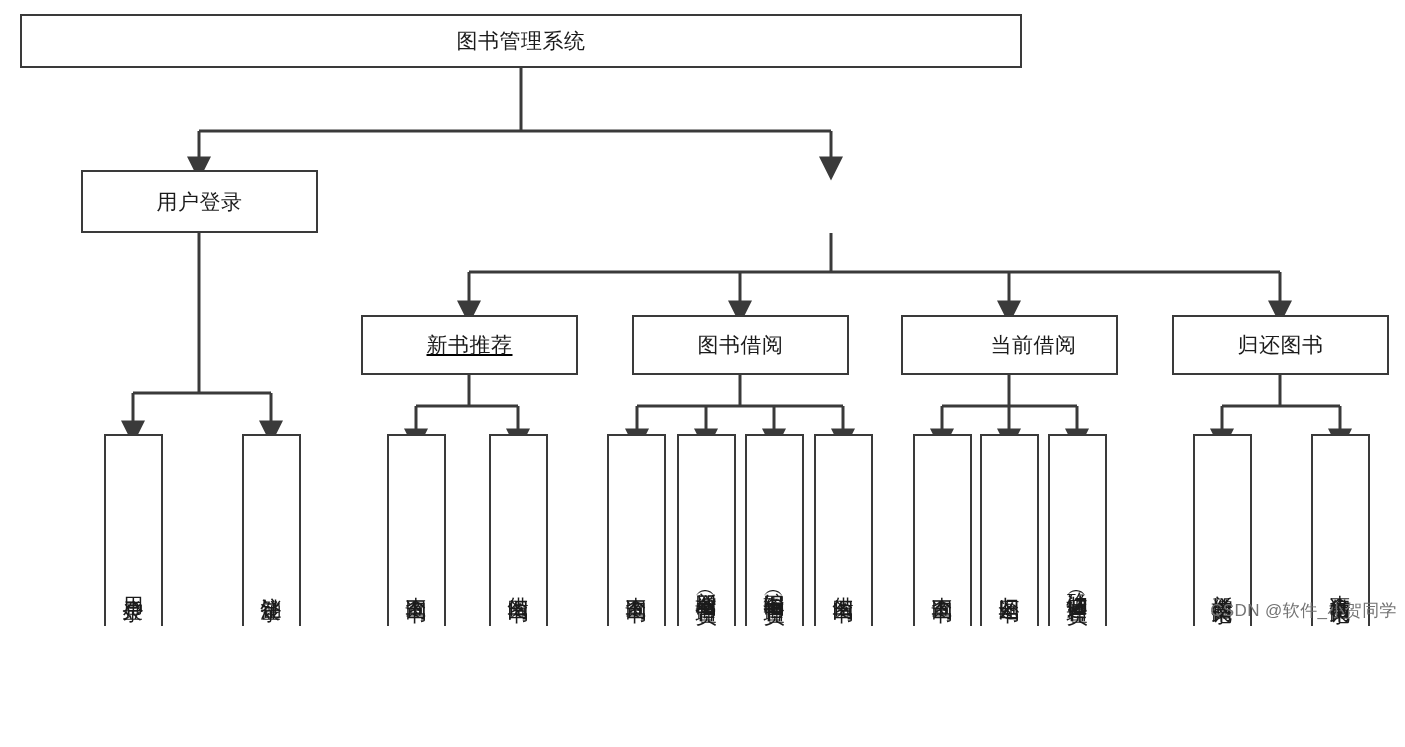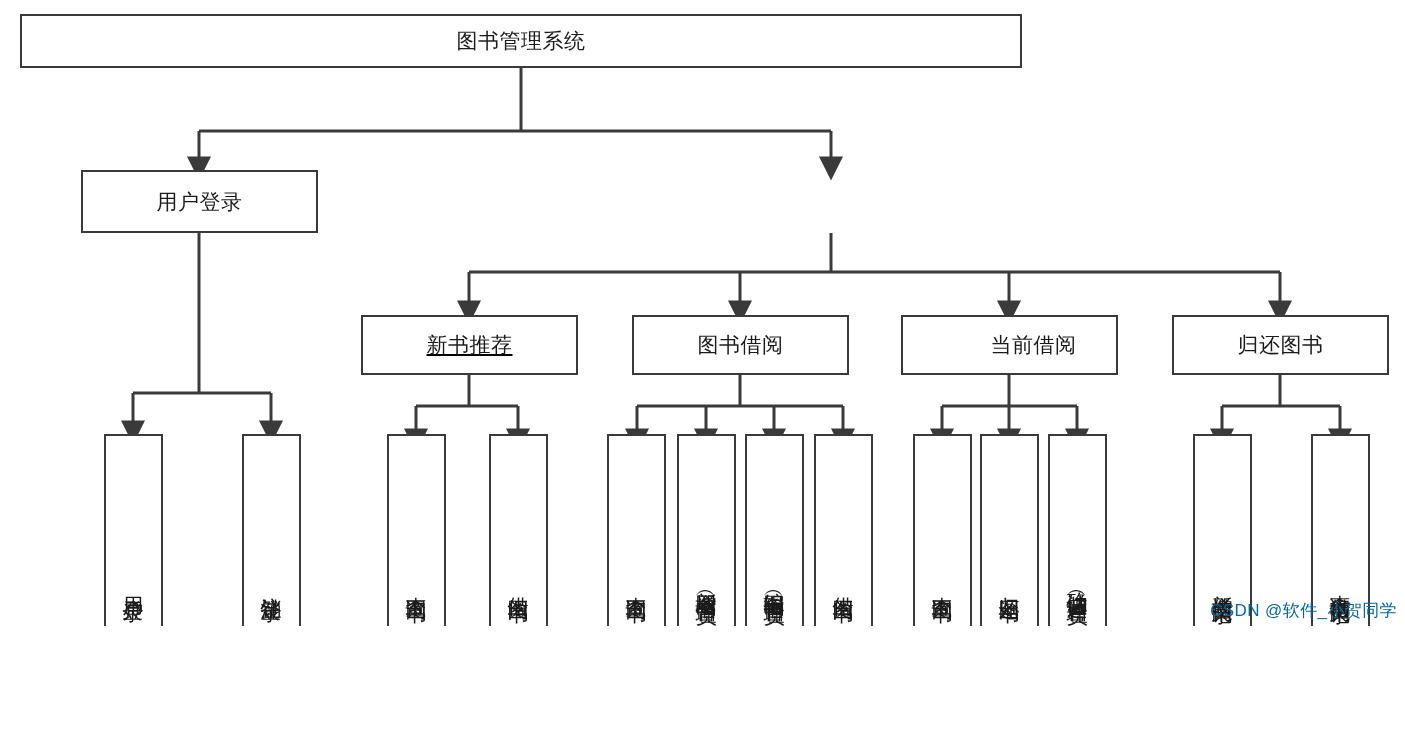--- a/index.html
+++ b/index.html
@@ -61,21 +61,21 @@
     font-size: 21px;
     letter-spacing: 2px;
     line-height: 1;
     white-space: nowrap;
     max-height: 280px;
   }
   .watermark {
     position: absolute;
     right: 8px;
     bottom: 4px;
-    color: #0369a1;
+    color: #737373;
     font-size: 17px;
     letter-spacing: 0.4px;
     z-index: 3;
     white-space: nowrap;
   }
 </style>
 </head>
 <body>
 
 <div id="canvas">

